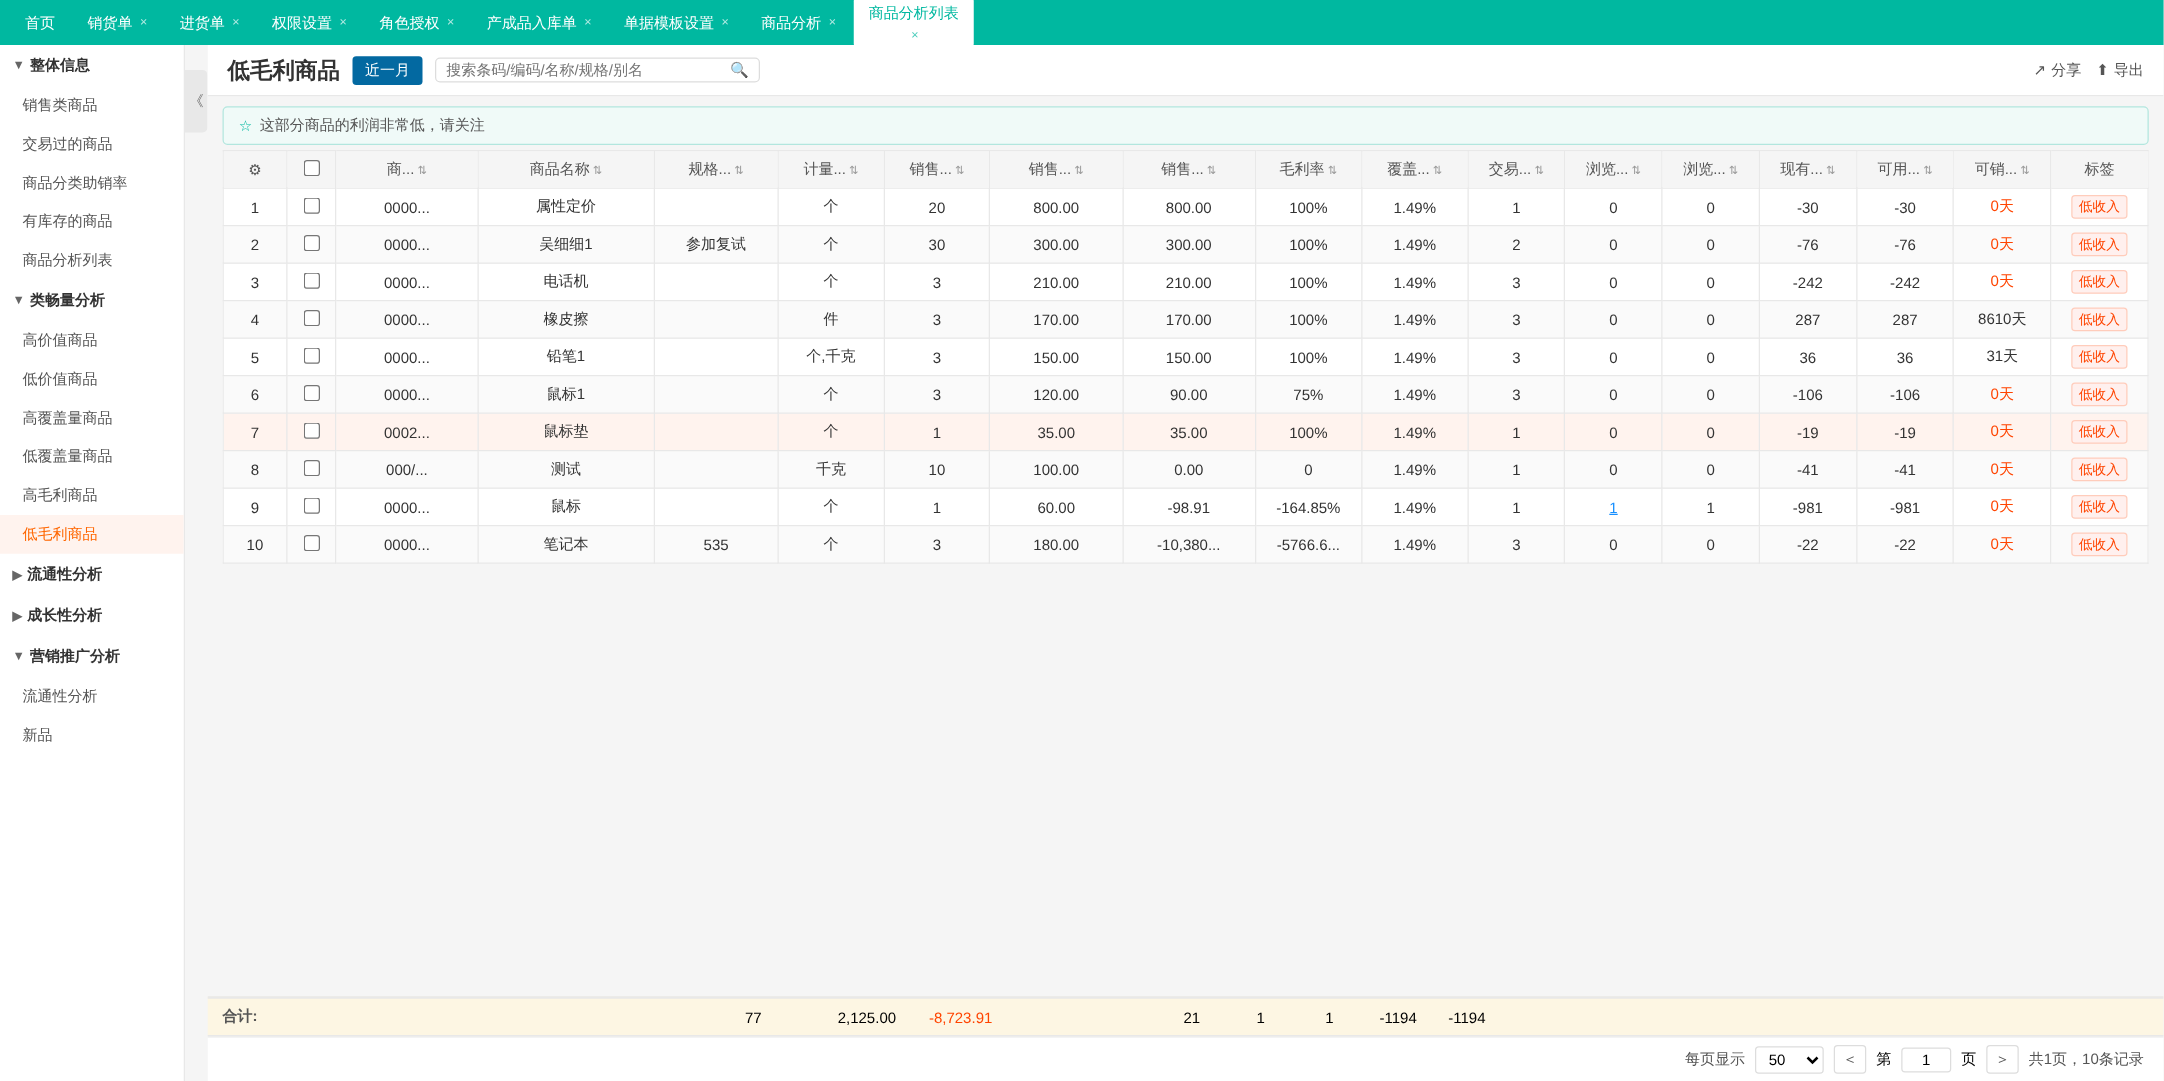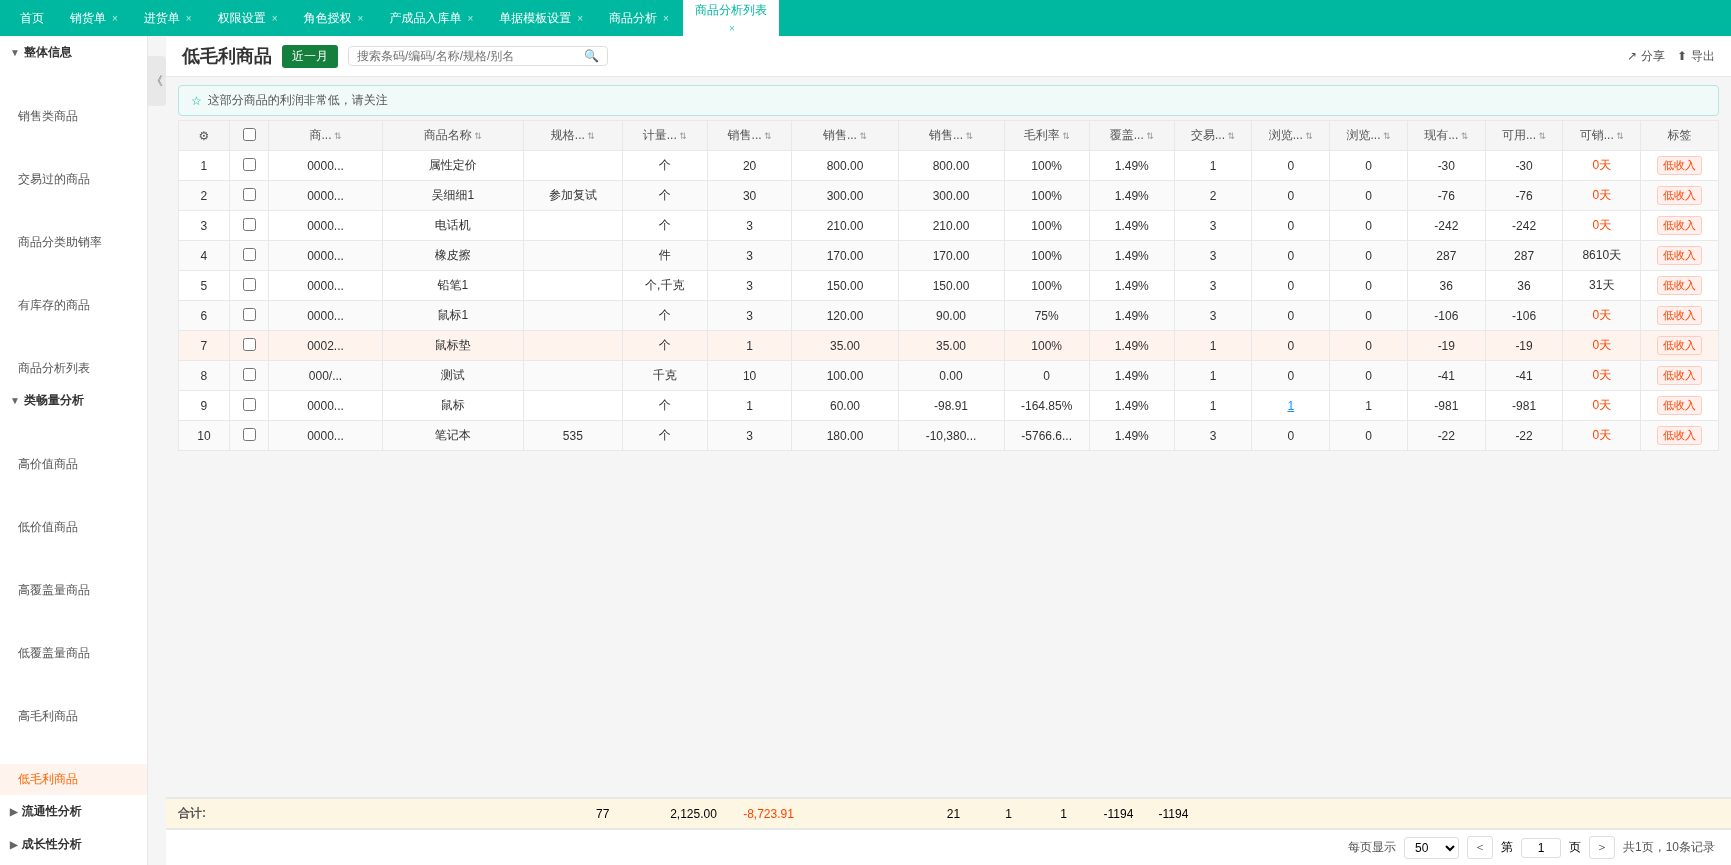--- a/index.html
+++ b/index.html
@@ -52,21 +52,20 @@
       gap: 4px;
     }
     .sidebar-section-header .arrow { font-size: 10px; color: #666; }
     .sidebar-item {
       padding: 7px 10px 7px 18px;
       color: #555;
       cursor: pointer;
       white-space: nowrap;
       overflow: hidden;
       text-overflow: ellipsis;
-      margin-top: 32px;
     }
     .sidebar-item.active { background: #fff3ee; color: #ff6600; }
 
     
     .content-area {
       flex: 1;
       display: flex;
       flex-direction: column;
       overflow: hidden;
       background: #f5f5f5;
@@ -80,21 +79,21 @@
       background: #fff;
       border-bottom: 1px solid #e8e8e8;
       gap: 10px;
     }
     .page-title {
       font-size: 18px;
       font-weight: bold;
       color: #333;
     }
     .time-filter-btn {
-      background: #15803d;
+      background: #0369a1;
       color: #fff;
       border: none;
       padding: 3px 10px;
       border-radius: 3px;
       cursor: pointer;
       font-size: 12px;
     }
     .search-box {
       display: flex;
       align-items: center;

